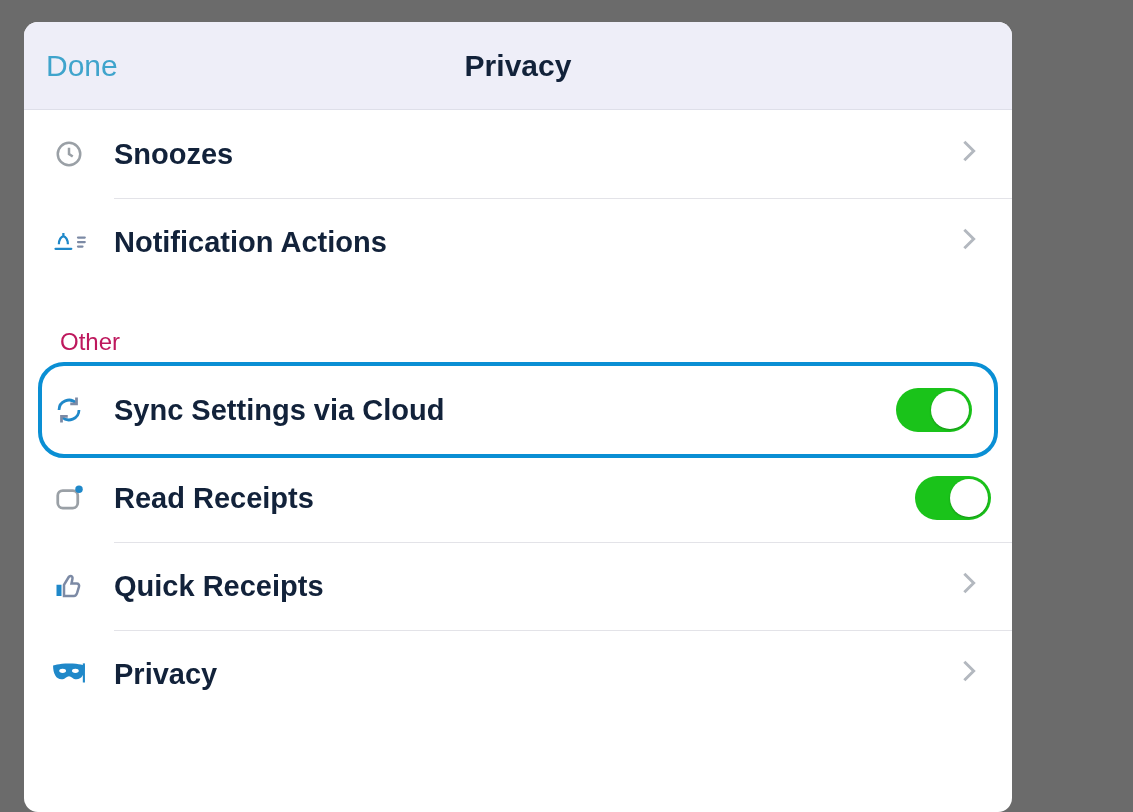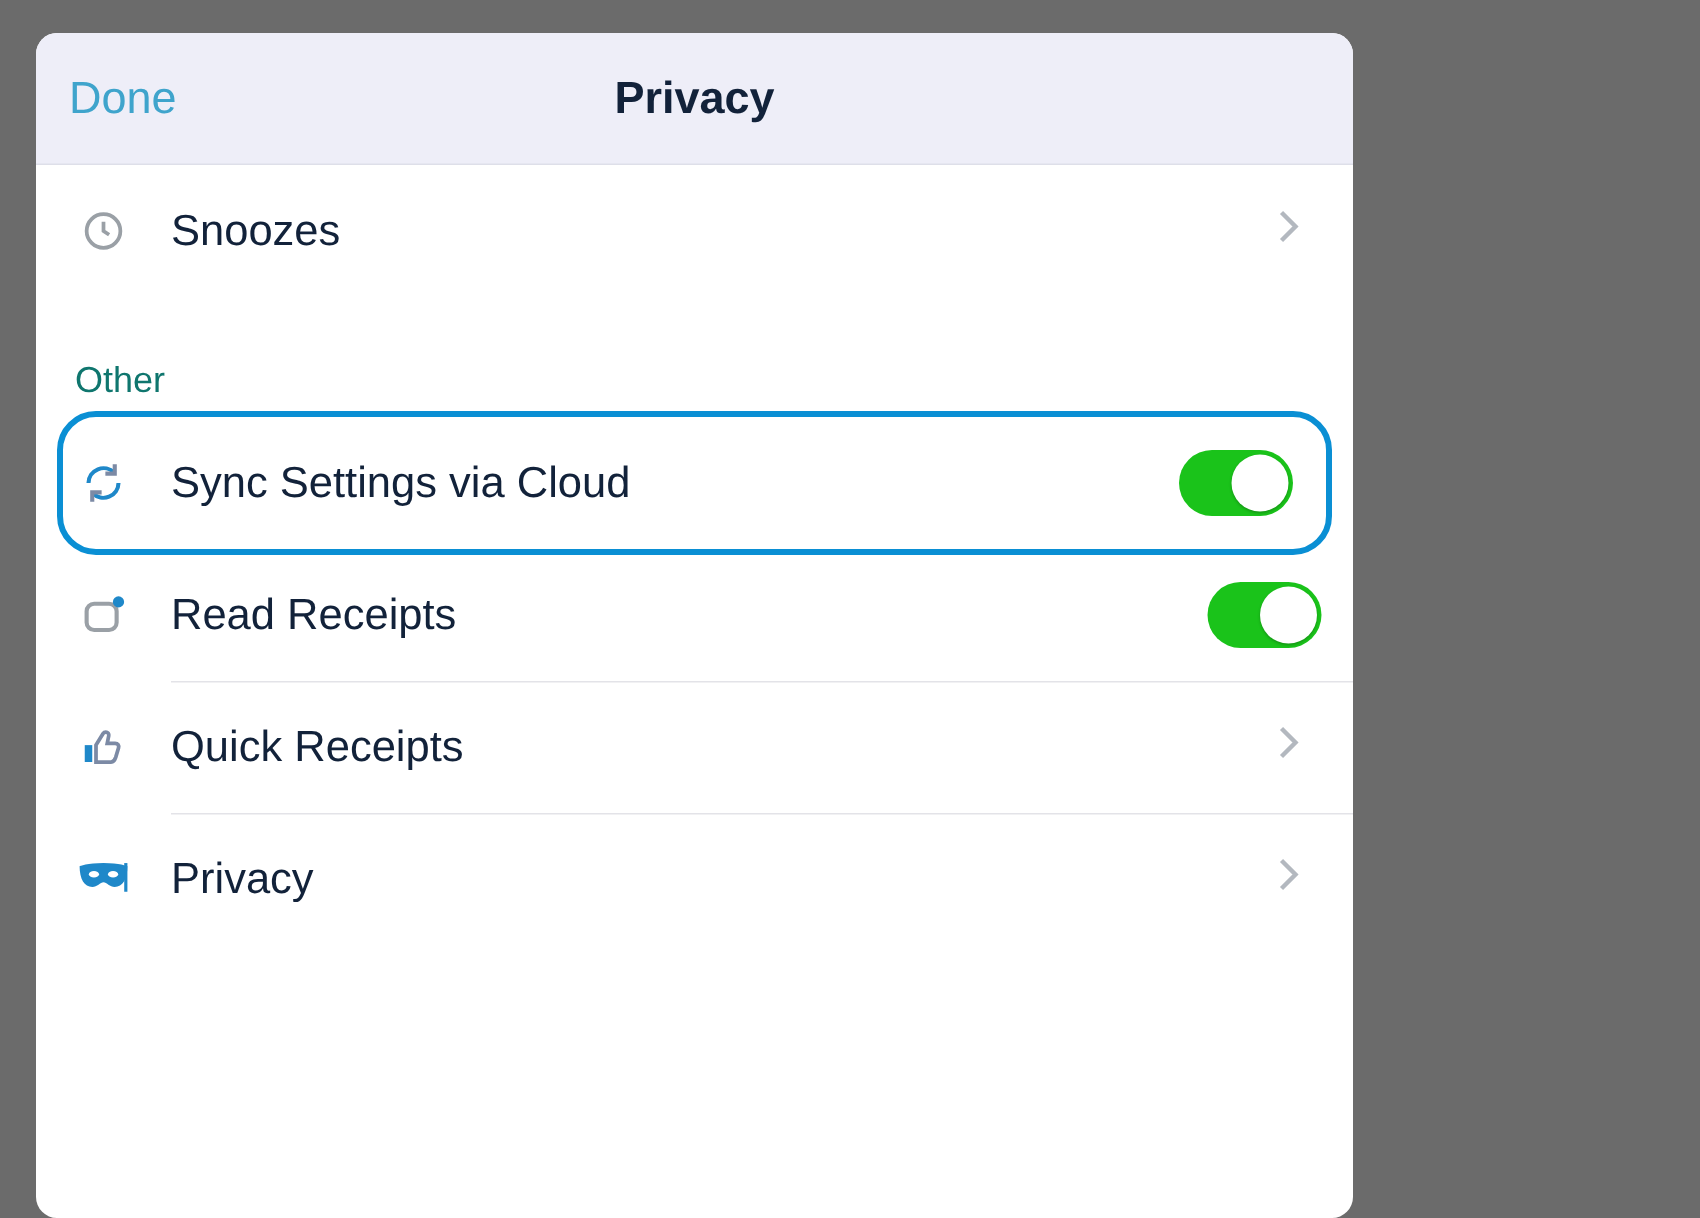--- a/index.html
+++ b/index.html
@@ -6,21 +6,21 @@
   html, body {
     width: 1133px;
     height: 812px;
     font-family: -apple-system, "Helvetica Neue", Arial, sans-serif;
     background: #6b6b6b;
   }
   .panel {
     position: absolute;
     left: 24px;
     top: 22px;
-    width: 878px;
+    width: 988px;
     height: 790px;
     background: #ffffff;
     border-radius: 14px;
     overflow: hidden;
   }
   .header {
     height: 88px;
     background: #eeeef8;
     border-bottom: 1px solid #dedfe9;
     position: relative;
@@ -57,43 +57,43 @@
     width: 38px;
     height: 38px;
     flex: 0 0 38px;
     display: flex;
     align-items: center;
     justify-content: center;
     margin-right: 26px;
   }
   .row .label {
     font-size: 29px;
-    font-weight: 400;
+    font-weight: 700;
     color: #12223a;
     flex: 1 1 auto;
   }
   .row .chevron {
     width: 20px;
     height: 30px;
     flex: 0 0 auto;
   }
   
   .row + .row::before {
     content: "";
     position: absolute;
     top: 0;
     left: 90px;
     right: 0;
     height: 1px;
     background: #e3e3e8;
   }
   .section-header {
-    padding: 42px 26px 10px 26px;
+    padding: 42px 26px 10px 36px;
     font-size: 24px;
-    color: #0f766e;
+    color: #be185d;
     font-weight: 400;
   }
   
   .highlight-ring {
     position: absolute;
     border: 4px solid #0a8fd4;
     border-radius: 26px;
     pointer-events: none;
     left: 14px;
     right: 14px;
@@ -142,20 +142,36 @@
         </svg>
       </span>
       <span class="label">Snoozes</span>
       <span class="chevron">
         <svg viewBox="0 0 12 20" width="14" height="24" fill="none" stroke="#b3b8bf" stroke-width="2.5">
           <path d="M2 2l8 8-8 8"></path>
         </svg>
       </span>
     </div>
 
+    <div class="row">
+      <span class="icon-slot">
+        <svg viewBox="0 0 32 24" width="36" height="28" fill="none" stroke="#1f88c9" stroke-width="2">
+          <path d="M4 18h14" stroke-linecap="round"></path>
+          <path d="M7 14c0-4 2-7 4-7s4 3 4 7"></path>
+          <path d="M11 7V4"></path>
+          <path d="M24 8h6M24 12h6M24 16h4" stroke="#7c8aa5" stroke-width="2" stroke-linecap="round"></path>
+        </svg>
+      </span>
+      <span class="label">Notification Actions</span>
+      <span class="chevron">
+        <svg viewBox="0 0 12 20" width="14" height="24" fill="none" stroke="#b3b8bf" stroke-width="2.5">
+          <path d="M2 2l8 8-8 8"></path>
+        </svg>
+      </span>
+    </div>
 
     <div class="section-header">Other</div>
 
     <div class="rel">
       <div class="row" style="padding-right:40px;justify-content:space-between;">
         <span class="icon-slot">
           <svg viewBox="0 0 24 24" width="30" height="30" fill="none" stroke="#1f88c9" stroke-width="2.2">
             <path d="M4 12a8 8 0 0 1 13.7-5.5"></path>
             <path d="M20 12a8 8 0 0 1-13.7 5.5"></path>
             <path d="M18 2v5h-5" stroke="#7c8aa5"></path>

